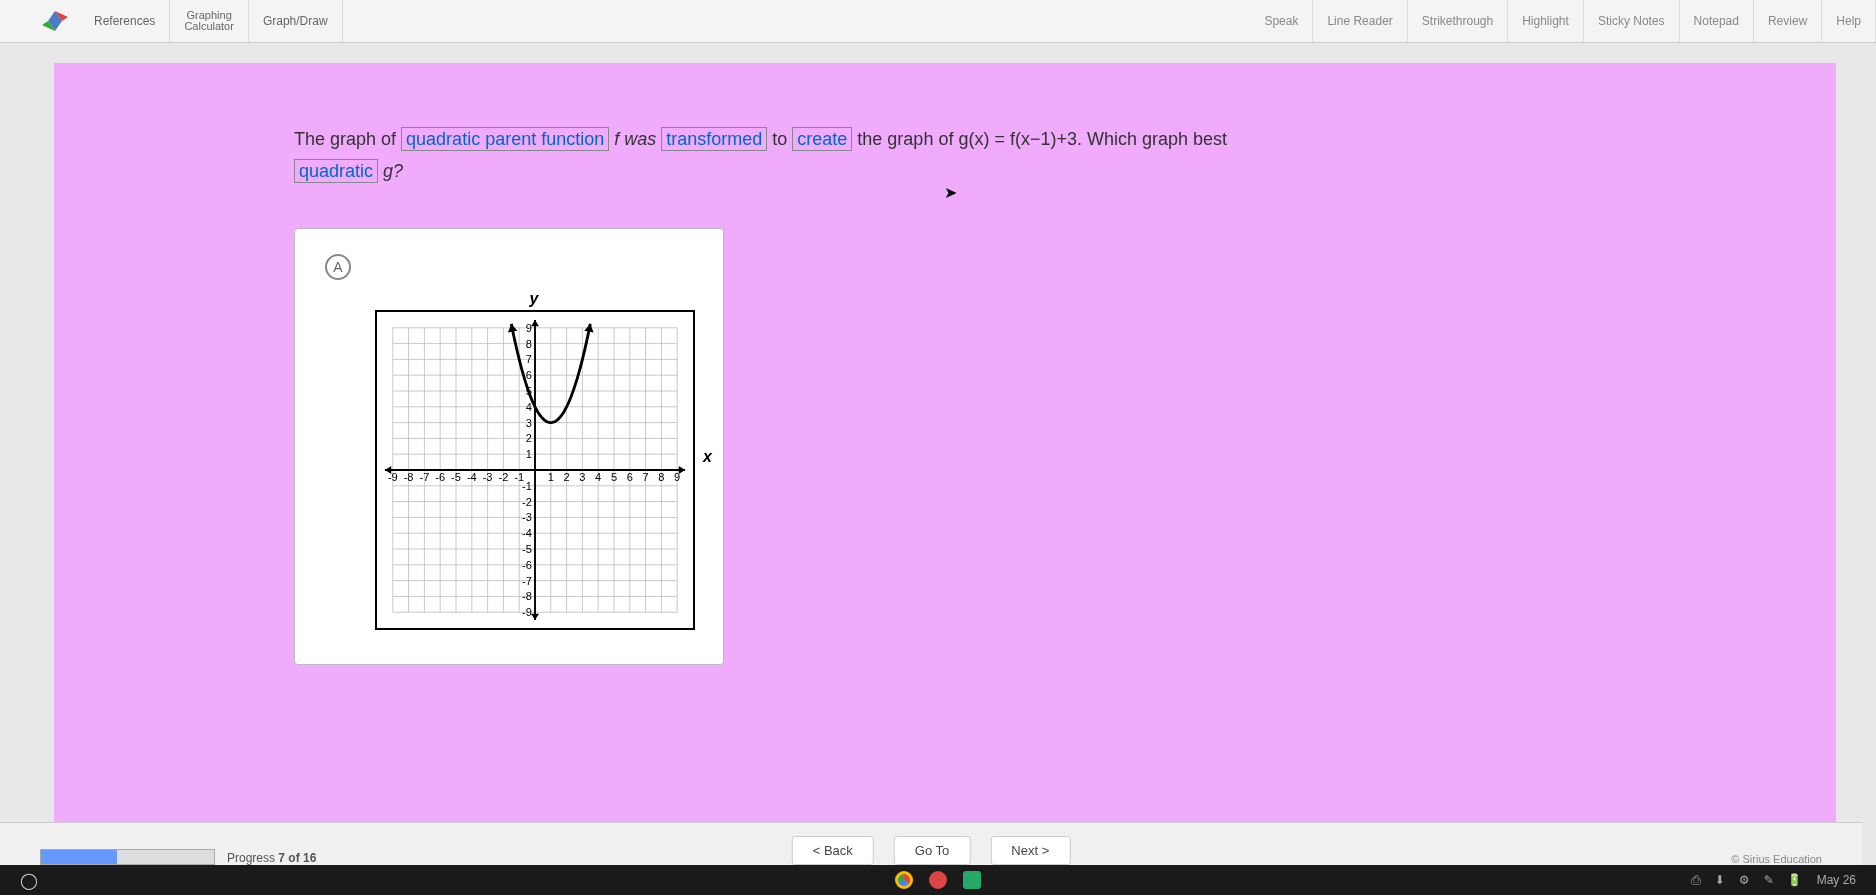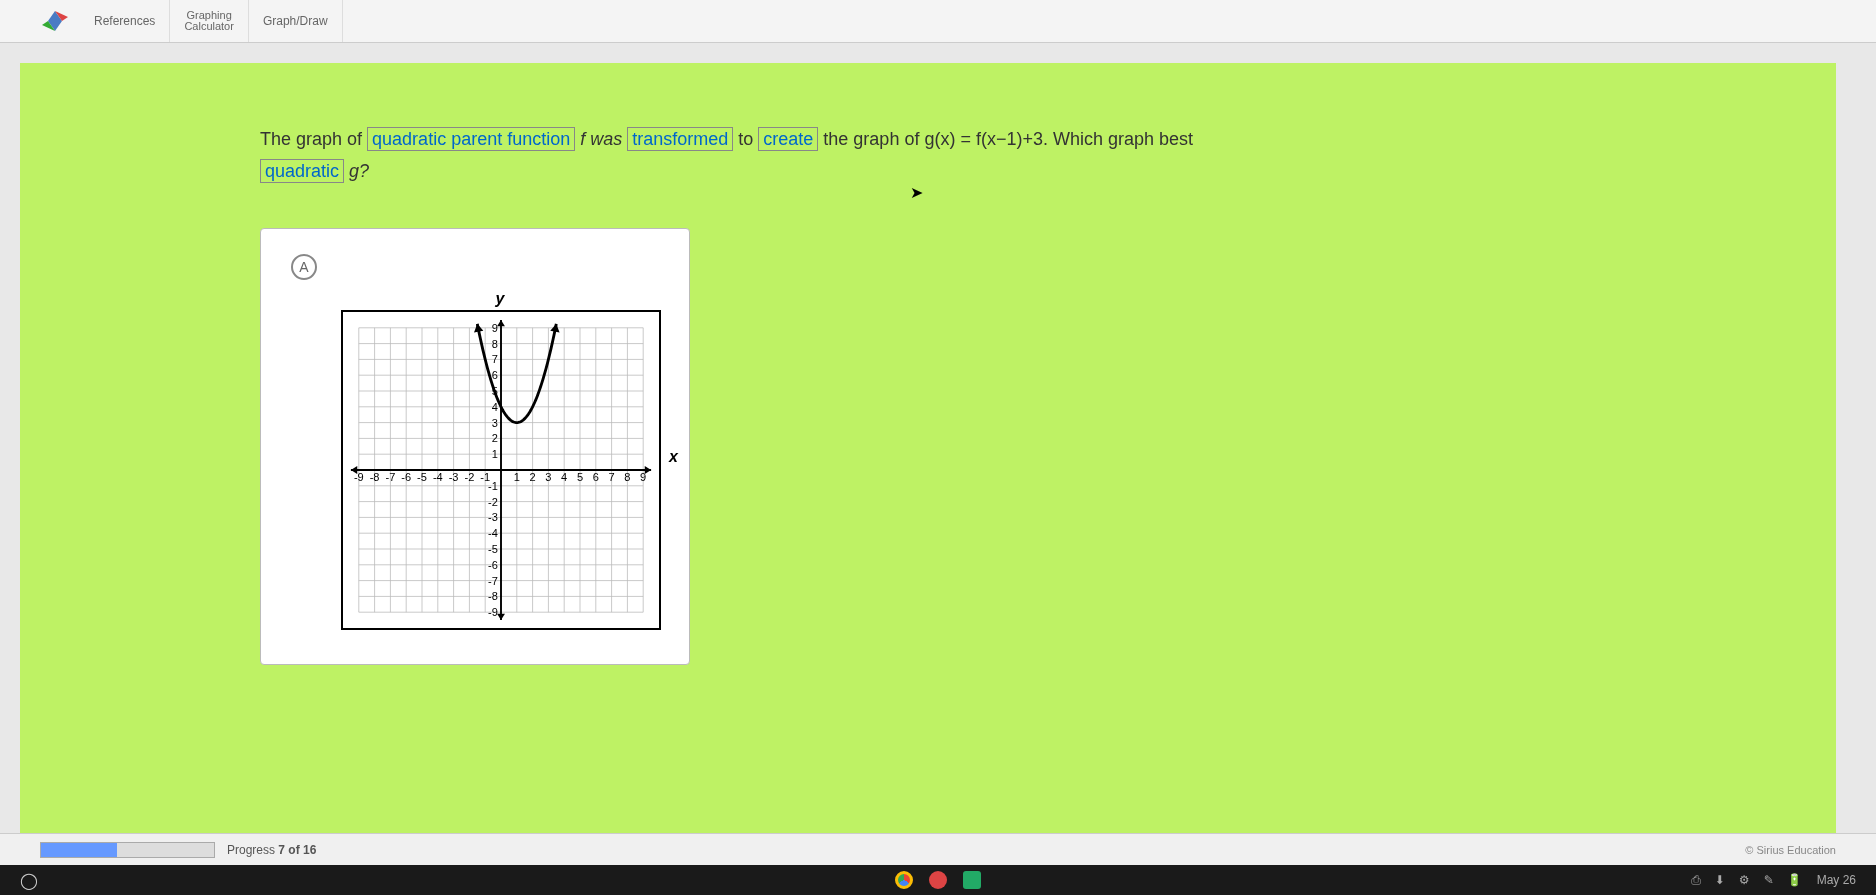--- a/index.html
+++ b/index.html
@@ -40,22 +40,22 @@
     .toolbar-spacer { flex: 1; }
     .toolbar-right {
       display: flex;
       align-items: center;
       height: 100%;
     }
     .toolbar-right .toolbar-item {
       color: #888;
     }
     .content-wrap {
-      background: #bef264;
-      margin: 20px 40px 0 20px;
+      background: #f0abfc;
+      margin: 20px 40px 0 54px;
       padding: 60px 240px 40px 240px;
       height: calc(100% - 80px);
       position: relative;
     }
     .question-text {
       font-size: 18px;
       color: #333;
       line-height: 1.8;
       margin-bottom: 40px;
     }
@@ -98,26 +98,26 @@
     .axis-label-x {
       position: absolute;
       font-weight: bold;
       font-style: italic;
       font-size: 16px;
     }
     .footer-bar {
       position: absolute;
       bottom: 30px;
       left: 0;
-      right: 0;
-      height: 32px;
+      right: 14px;
+      height: 43px;
       background: #f0f0f0;
       border-top: 1px solid #ccc;
       display: flex;
-      align-items: center;
+      align-items: flex-end;
       padding: 0 40px;
     }
     .progress-box {
       width: 175px;
       height: 16px;
       background: #ddd;
       border: 1px solid #aaa;
       margin-right: 12px;
       position: relative;
     }
@@ -201,20 +201,30 @@
         <polygon points="15,22 2,16 8,12" fill="#3a3"></polygon>
       </svg>
   </div>
   <div class="toolbar-item">References</div>
   <div class="toolbar-item multiline">
     <span style="white-space:pre-line;font-size:11px;text-align:center;">Graphing
 Calculator</span>
   </div>
   <div class="toolbar-item">Graph/Draw</div>
   <div class="toolbar-spacer"></div>
+  <div class="toolbar-right">
+    <div class="toolbar-item">Speak</div>
+    <div class="toolbar-item">Line Reader</div>
+    <div class="toolbar-item">Strikethrough</div>
+    <div class="toolbar-item">Highlight</div>
+    <div class="toolbar-item">Sticky Notes</div>
+    <div class="toolbar-item">Notepad</div>
+    <div class="toolbar-item">Review</div>
+    <div class="toolbar-item">Help</div>
+  </div>
 </div>
 
 <div class="content-wrap">
   <div class="question-text">
     <span>The graph of </span><span class="keyword">quadratic parent function</span><span style="font-style:italic"> f was </span><span class="keyword">transformed</span><span> to </span><span class="keyword">create</span><span> the graph of g(x) = f(x−1)+3. Which graph best</span>
     <br>
     <span class="keyword">quadratic</span><span style="font-style:italic"> g?</span>
   </div>
 
   <div class="cursor-arrow">➤</div>
@@ -314,20 +324,25 @@
   </div>
 </div>
 
 <div class="footer-bar">
   <div class="progress-box">
     <div class="progress-fill" id="progress-fill" style="width: 44%;"></div>
   </div>
   <div class="progress-text">
     <span>Progress </span><b>7 of 16</b>
   </div>
+  <div class="footer-center">
+    <button class="nav-btn">&lt; Back</button>
+    <button class="nav-btn">Go To</button>
+    <button class="nav-btn">Next &gt;</button>
+  </div>
   <div class="copyright">© Sirius Education</div>
 </div>
 
 <div class="taskbar">
   <span style="color:#ccc;font-size:16px;">◯</span>
   <div class="taskbar-center">
     <span class="taskbar-icon" style="background:conic-gradient(#ea4335 0 120deg,#4285f4 120deg 240deg,#34a853 240deg 360deg);border:3px solid #fbbc05;box-sizing:border-box;"></span>
     <span class="taskbar-icon" style="background:#d44;"></span>
     <span class="taskbar-icon" style="background:#2a6;border-radius:3px;"></span>
   </div>

